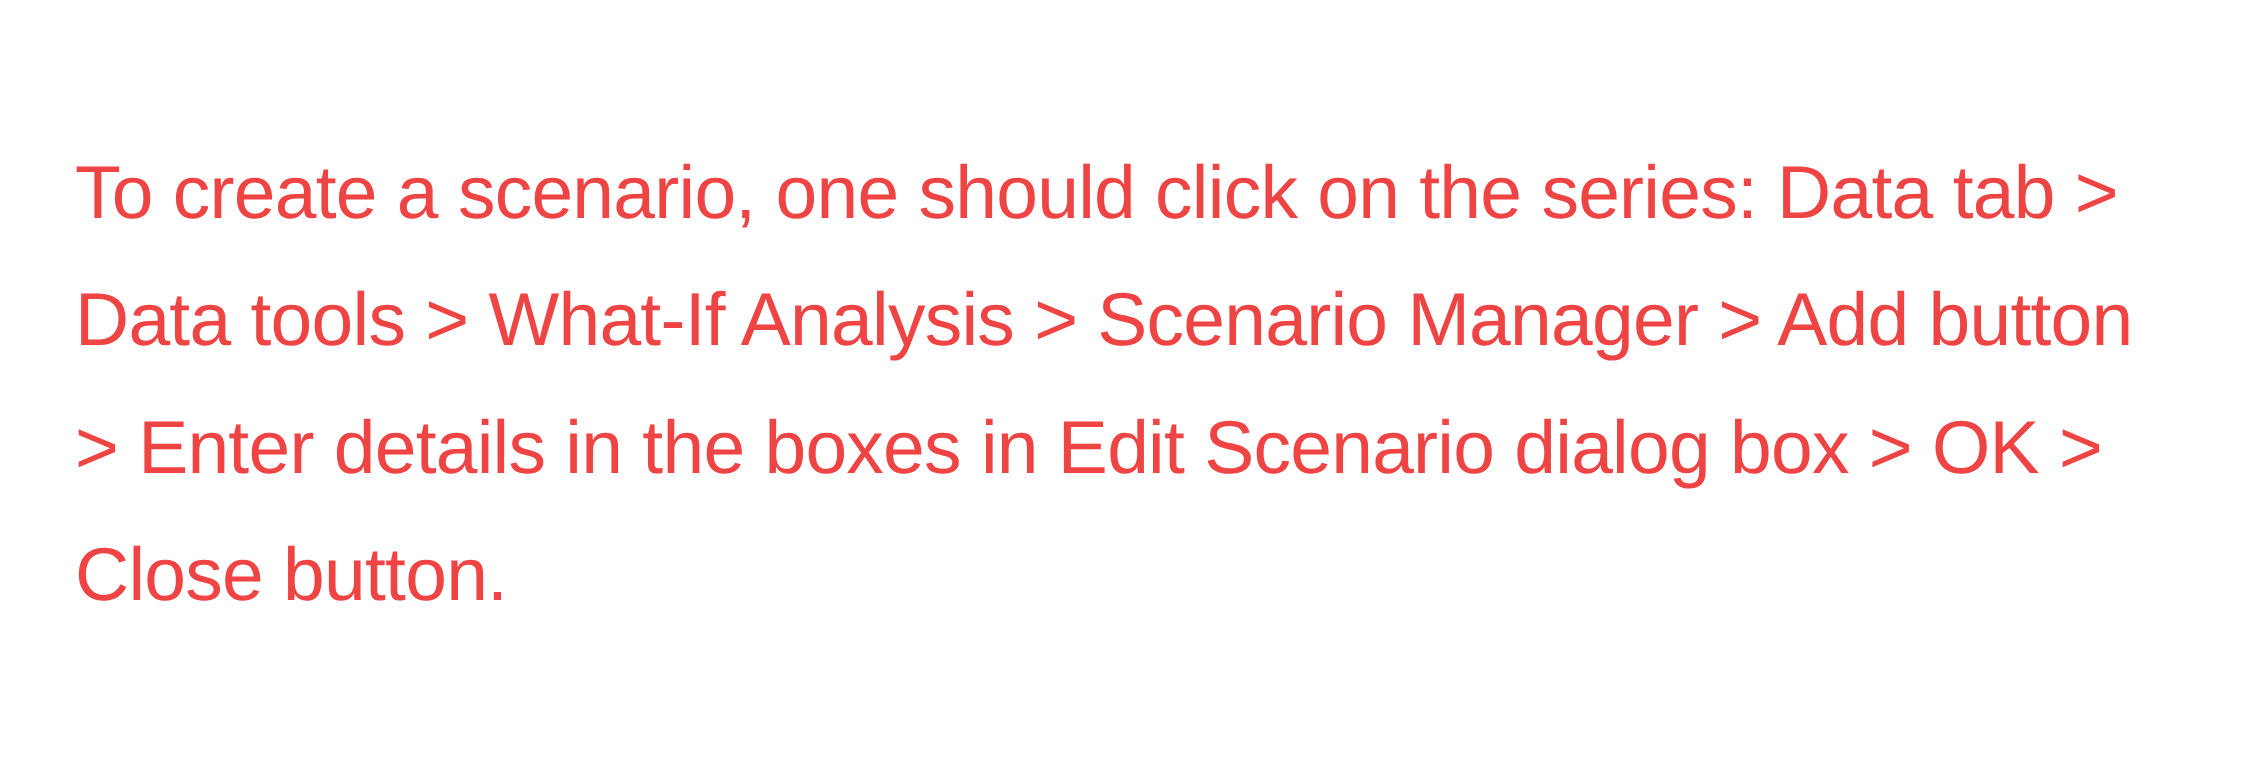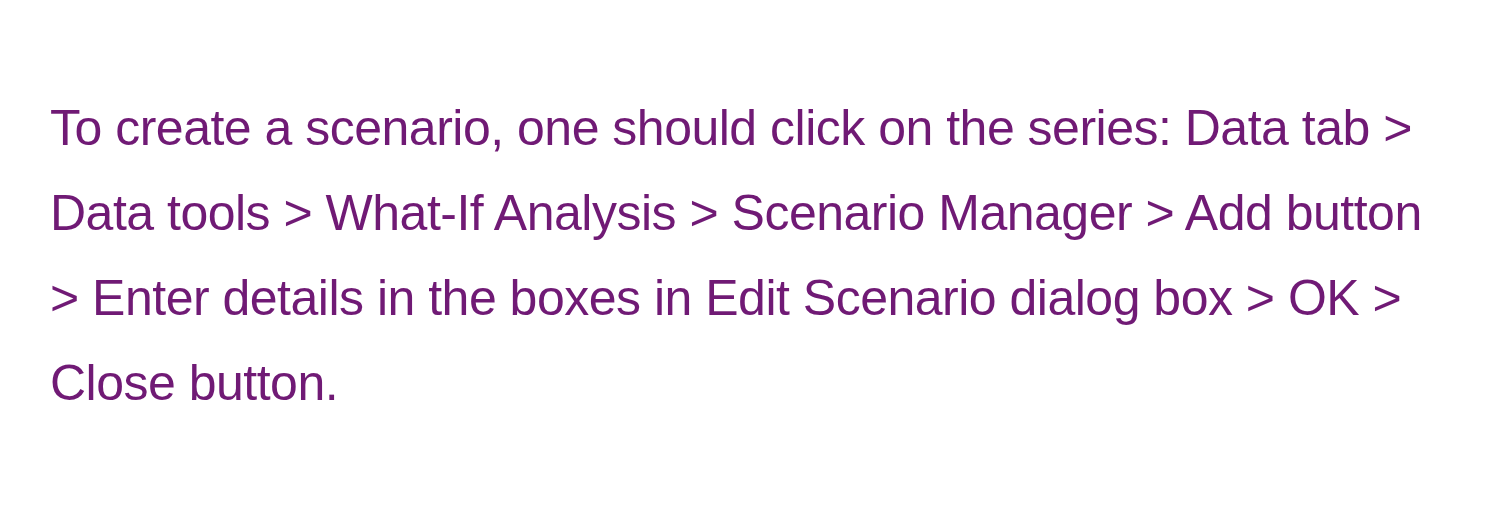--- a/index.html
+++ b/index.html
@@ -12,21 +12,21 @@
       height: 512px;
       background: #ffffff;
       font-family: -apple-system, BlinkMacSystemFont, "Segoe UI", Helvetica, Arial, sans-serif;
       display: flex;
       align-items: center;
       padding: 0 50px;
     }
     .content {
       font-size: 50px;
       line-height: 1.7;
-      color: #701a75;
+      color: #ef4444;
       font-weight: 400;
       letter-spacing: -0.5px;
     }
   </style>
 </head>
 <body>
 
 <div class="content">
   <span>To create a scenario, one should click on the series: Data tab &gt; Data tools &gt; What-If Analysis &gt; Scenario Manager &gt; Add button &gt; Enter details in the boxes in Edit Scenario dialog box &gt; OK &gt; Close button.</span>
 </div>

